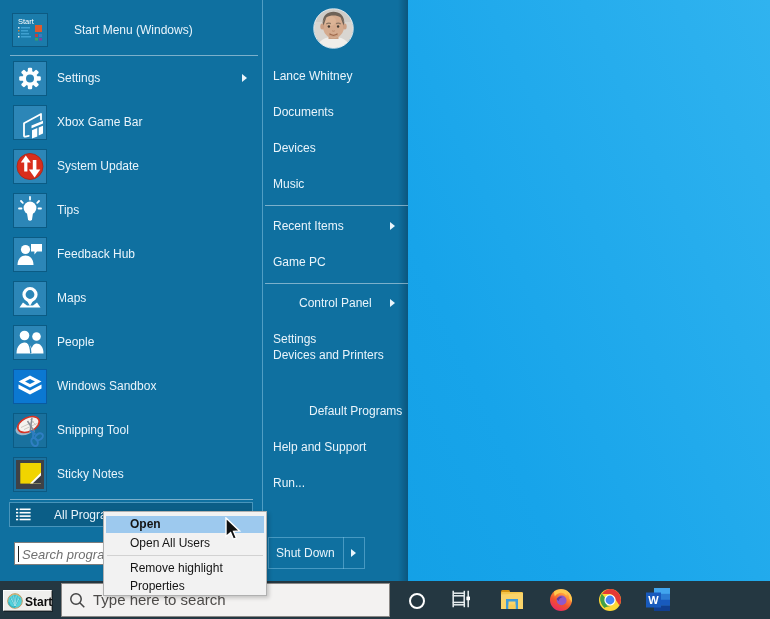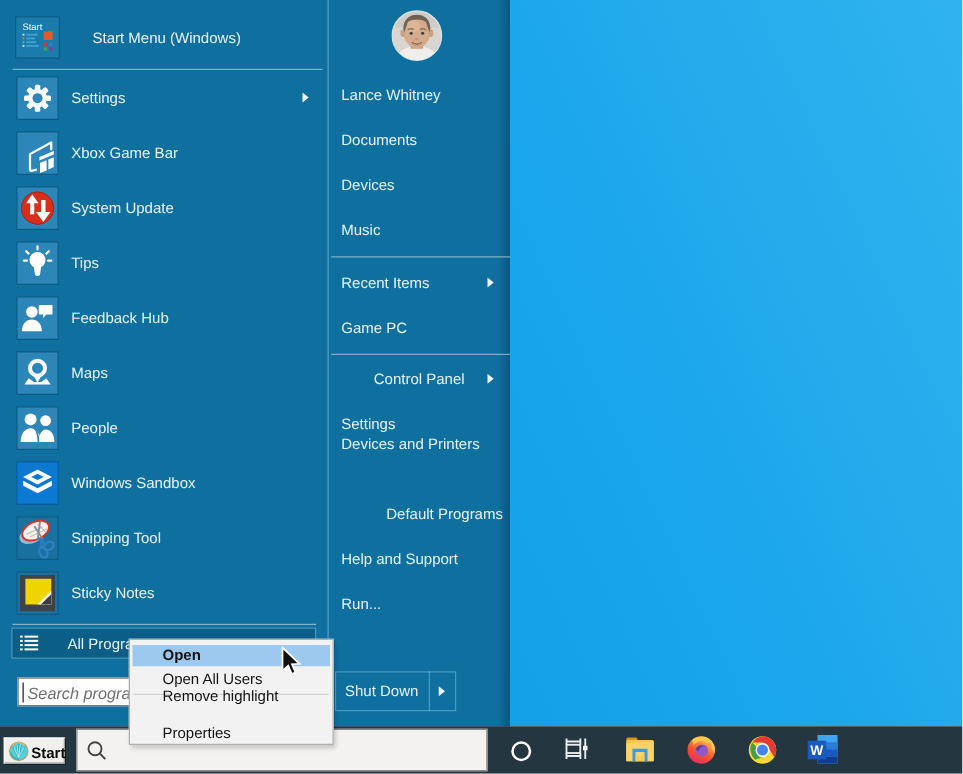--- a/index.html
+++ b/index.html
@@ -293,20 +293,21 @@
     <g stroke="#b9ecf2" stroke-width="0.7" fill="none">
       <path d="M8,13 L4,5.5"></path>
       <path d="M8,13 L6.6,3.3"></path>
       <path d="M8,13 L9.2,2.8"></path>
       <path d="M8,13 L12,5.5"></path>
     </g>
     <path d="M3,3.4 Q5.5,1 8,1 Q10.5,1 13,3.4" fill="none" stroke="#d8b273" stroke-width="1.2"></path>
   </svg>
 </div>
 <div id="tsearch" class="abs">
+    <span>Type here to search</span>
   <svg style="position:absolute;left:7px;top:8px;" width="17" height="17" viewBox="0 0 17 17">
     <circle cx="7" cy="7" r="5.2" fill="none" stroke="#444" stroke-width="1.5"></circle>
     <line x1="10.8" y1="10.8" x2="15.3" y2="15.3" stroke="#444" stroke-width="1.5"></line>
   </svg>
 </div>
 
 <svg class="abs" style="left:408px;top:592px;" width="18" height="18" viewBox="0 0 18 18">
   <circle cx="9" cy="9" r="7" fill="none" stroke="#fff" stroke-width="2"></circle>
 </svg>
 <svg class="abs" style="left:452px;top:590px;" width="19" height="18" viewBox="0 0 19 18">
@@ -358,18 +359,18 @@
   <rect x="8" y="17.3" width="16" height="5.7" fill="#103f91"></rect>
   <rect x="0" y="4.5" width="15" height="15" fill="#185abd"></rect>
   <text x="2.2" y="16" font-size="11" font-weight="bold" fill="#fff" font-family="Liberation Sans">W</text>
 </svg>
 
 <div id="ctxmenu" class="abs">
   <div id="ctxhl"></div>
   <div class="ctxitem" style="top:5px;font-weight:bold;">Open</div>
   <div class="ctxitem" style="top:23.5px;">Open All Users</div>
   <div id="ctxsep"></div>
-  <div class="ctxitem" style="top:38px;">Remove highlight</div>
+  <div class="ctxitem" style="top:49px;">Remove highlight</div>
   <div class="ctxitem" style="top:66.5px;">Properties</div>
 </div>
 <svg id="cursor" class="abs" style="left:222px;top:517px;z-index:70;" width="20" height="26" viewBox="0 0 20 26">
   <polygon points="4,1 4,19.5 8.6,15.6 11.4,22.2 14.4,20.9 11.6,14.4 17.6,14.0" fill="#111" stroke="#fff" stroke-width="1.4"></polygon>
 </svg>
 
 </body></html>

